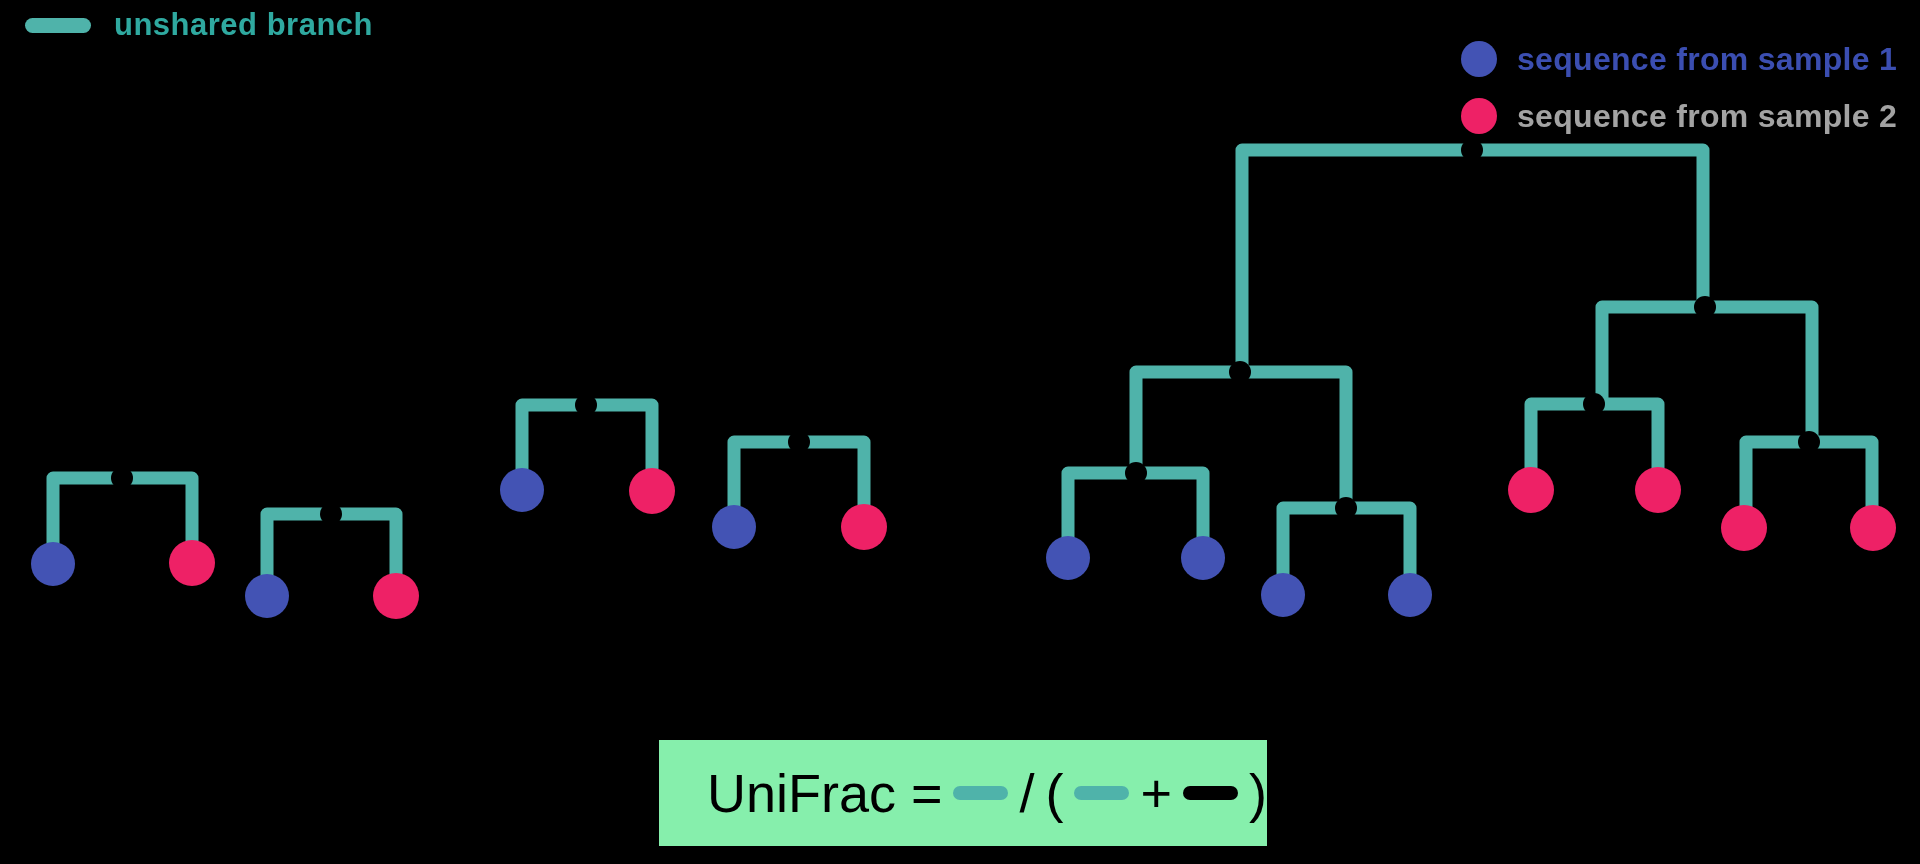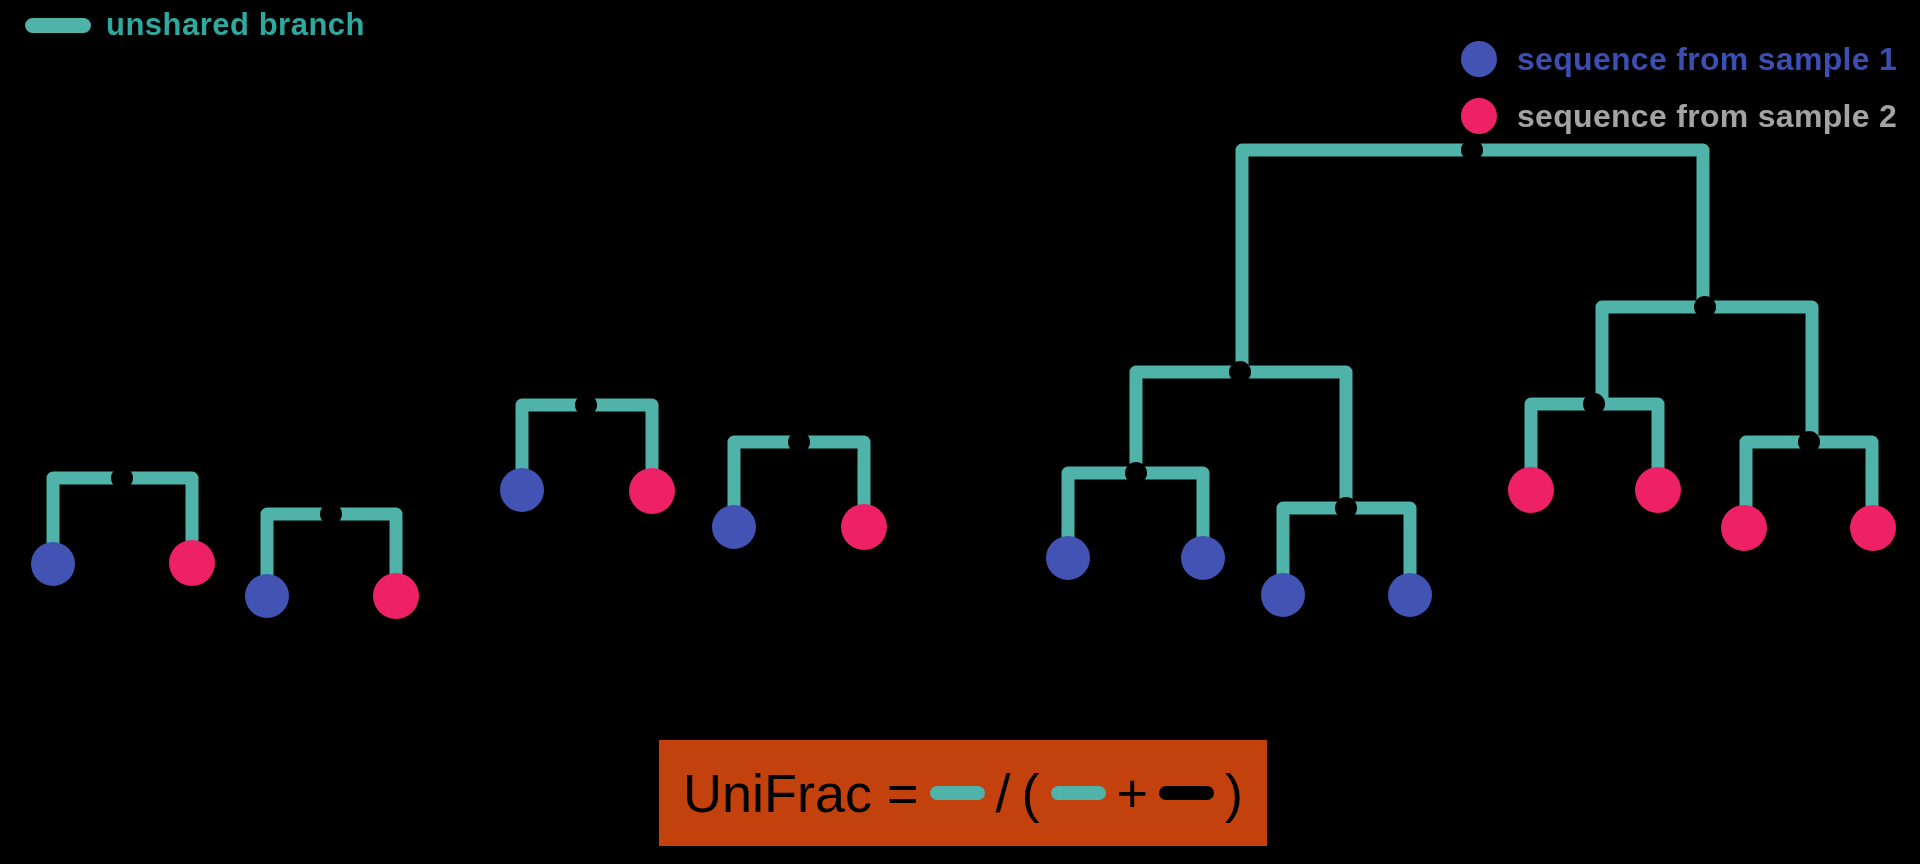--- a/index.html
+++ b/index.html
@@ -16,21 +16,21 @@
     position: absolute;
     left: 0;
     top: 0;
   }
   .legend-left {
     position: absolute;
     left: 25px;
     top: 7px;
     display: flex;
     align-items: center;
-    gap: 15px;
+    gap: 23px;
   }
   .legend-left .dash {
     width: 66px;
     height: 15px;
     border-radius: 8px;
   }
   .legend-left .label {
     font-size: 31px;
     font-weight: bold;
     letter-spacing: 0.5px;
@@ -151,21 +151,21 @@
   <div class="row">
     <div class="swatch" style="background: rgb(67, 83, 180);"></div>
     <span class="label" style="color: rgb(59, 78, 177);">sequence from sample 1</span>
   </div>
   <div class="row">
     <div class="swatch" style="background: rgb(238, 33, 102);"></div>
     <span class="label" style="color: #a3a3a3;">sequence from sample 2</span>
   </div>
 </div>
 
-<div class="formula-box" style="background: #c2410c;">
+<div class="formula-box" style="background: #86efac; justify-content: flex-end;">
   <span class="txt" style="color: rgb(0, 0, 0);">UniFrac =</span>
   <span class="fdash" style="background: rgb(79, 179, 170);"></span>
   <span class="txt" style="color: rgb(0, 0, 0);">/</span>
   <span class="txt" style="color: rgb(0, 0, 0);">(</span>
   <span class="fdash" style="background: rgb(79, 179, 170);"></span>
   <span class="txt" style="color: rgb(0, 0, 0);">+</span>
   <span class="fdash" style="background: rgb(0, 0, 0);"></span>
   <span class="txt" style="color: rgb(0, 0, 0);">)</span>
 </div>
 

